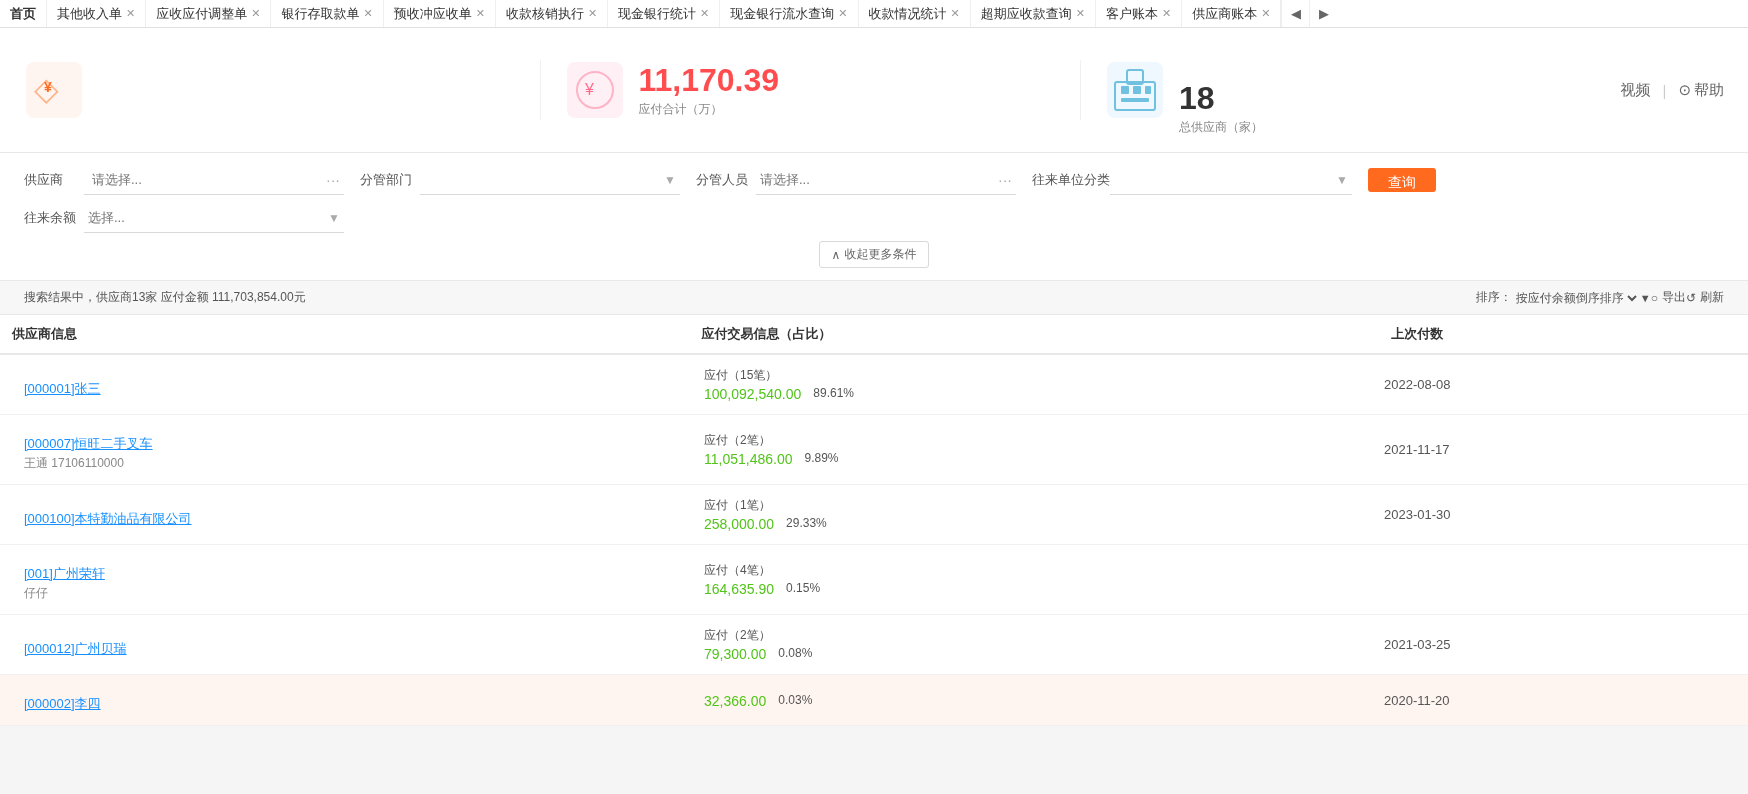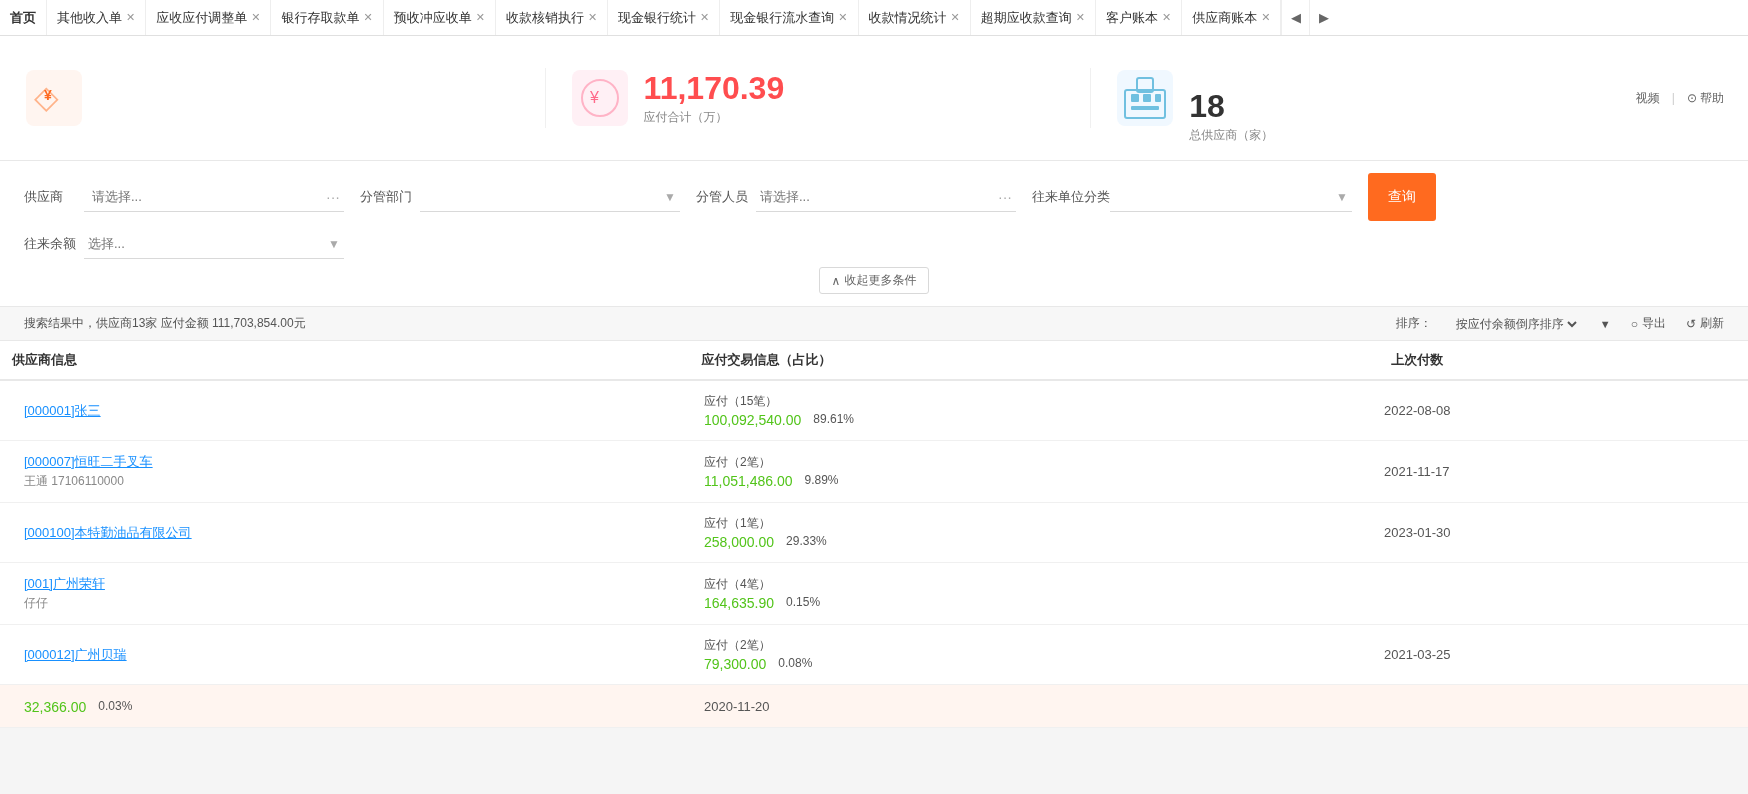--- a/index.html
+++ b/index.html
@@ -4,21 +4,21 @@
   <style>
     * { box-sizing: border-box; margin: 0; padding: 0; }
     body { font-family: 'Microsoft YaHei', Arial, sans-serif; font-size: 13px; background: #f5f5f5; color: #333; }
 
     
     .top-nav {
       background: #fff;
       border-bottom: 1px solid #e0e0e0;
       display: flex;
       align-items: center;
-      height: 36px;
+      height: 28px;
       overflow: hidden;
     }
     .nav-item {
       padding: 0 10px;
       height: 36px;
       display: flex;
       align-items: center;
       white-space: nowrap;
       border-right: 1px solid #eee;
       cursor: pointer;
@@ -66,21 +66,21 @@
       align-items: center;
       justify-content: center;
     }
     .stat-icon svg { width: 56px; height: 56px; }
     .stat-text .stat-number { font-size: 32px; font-weight: bold; color: #ff4d4f; }
     .stat-text .stat-label { font-size: 12px; color: #888; margin-top: 2px; }
     .help-area {
       display: flex;
       gap: 12px;
       align-items: center;
-      font-size: 12px;
+      font-size: 15px;
       color: #666;
       margin-left: auto;
       white-space: nowrap;
     }
     .help-area span { cursor: pointer; }
     .help-area .sep { color: #ccc; }
 
     
     .filter-area {
       background: #fff;
@@ -131,21 +131,21 @@
     .dots-icon { color: #aaa; cursor: pointer; font-size: 14px; }
     .chevron-icon { color: #aaa; cursor: pointer; font-size: 12px; }
     .search-btn {
       background: #ff6a1f;
       color: #fff;
       border: none;
       padding: 6px 20px;
       border-radius: 3px;
       cursor: pointer;
       font-size: 14px;
-      height: 48px;
+      height: 24px;
       white-space: nowrap;
     }
     .collapse-btn {
       display: flex;
       align-items: center;
       gap: 4px;
       font-size: 12px;
       color: #666;
       cursor: pointer;
       border: 1px solid #d9d9d9;
@@ -163,21 +163,21 @@
       display: flex;
       align-items: center;
       justify-content: space-between;
       font-size: 12px;
       color: #555;
       border-bottom: 1px solid #e8e8e8;
     }
     .result-actions {
       display: flex;
       align-items: center;
-      gap: 20px;
+      gap: 0;
       color: #555;
     }
     .result-actions .sort-label { font-size: 12px; color: #555; }
     .sort-select {
       border: none;
       background: transparent;
       font-size: 12px;
       color: #555;
       cursor: pointer;
       outline: none;
@@ -212,20 +212,21 @@
       border-bottom: 1px solid #f0f0f0;
       align-items: center;
       cursor: pointer;
     }
     .table-row.highlighted { background: #fff5f0; }
     .supplier-link {
       color: #1890ff;
       text-decoration: underline;
       cursor: pointer;
       font-size: 13px;
+      margin-top: 8px;
     }
     .supplier-sub { font-size: 12px; color: #888; margin-top: 2px; }
     .payable-label { font-size: 12px; color: #555; }
     .payable-amount { font-size: 14px; color: #52c41a; margin-top: 2px; }
     .payable-percent { font-size: 12px; color: #555; margin-left: 12px; }
     .payable-info { display: flex; align-items: center; }
     .last-pay-date { font-size: 13px; color: #555; }
   </style>
 </head>
 <body>
@@ -487,20 +488,23 @@
         <span class="payable-percent">0.08%</span>
       </div>
     </div>
     <div>
       <span class="last-pay-date">2021-03-25</span>
     </div>
   </div>
 
   <div class="table-row highlighted">
     <div>
+      <div class="supplier-link">[000002]李四</div>
+    </div>
+    <div>
       <div class="payable-info">
         <span class="payable-amount">32,366.00</span>
         <span class="payable-percent">0.03%</span>
       </div>
     </div>
     <div>
       <span class="last-pay-date">2020-11-20</span>
     </div>
   </div>
 </div>

